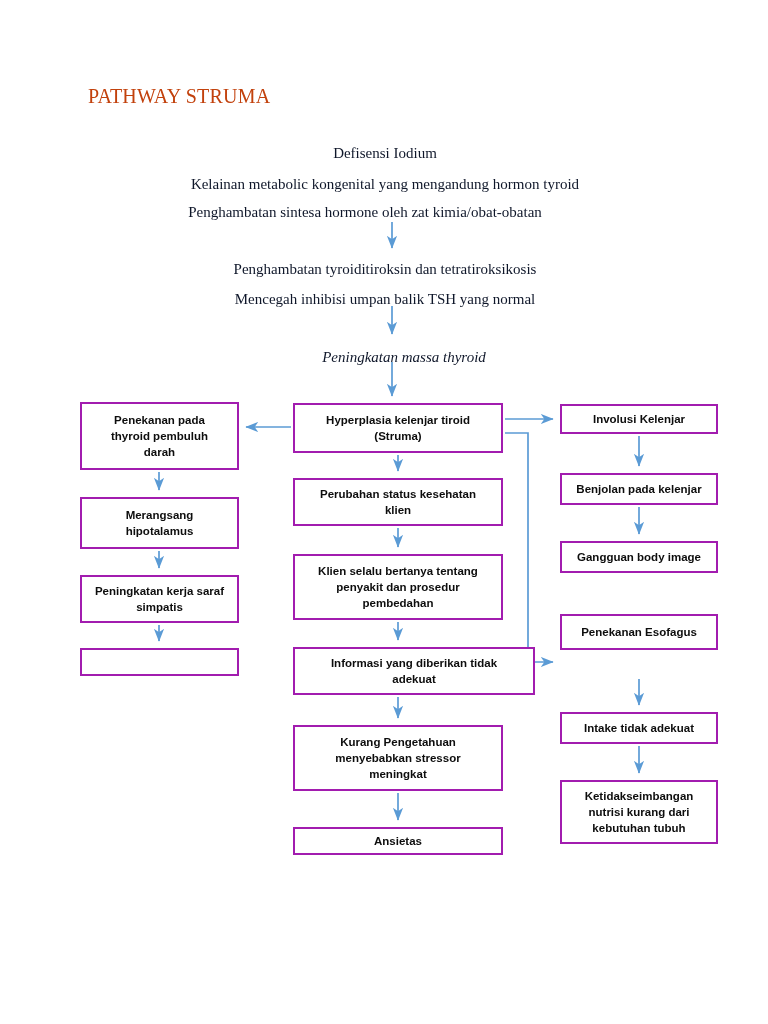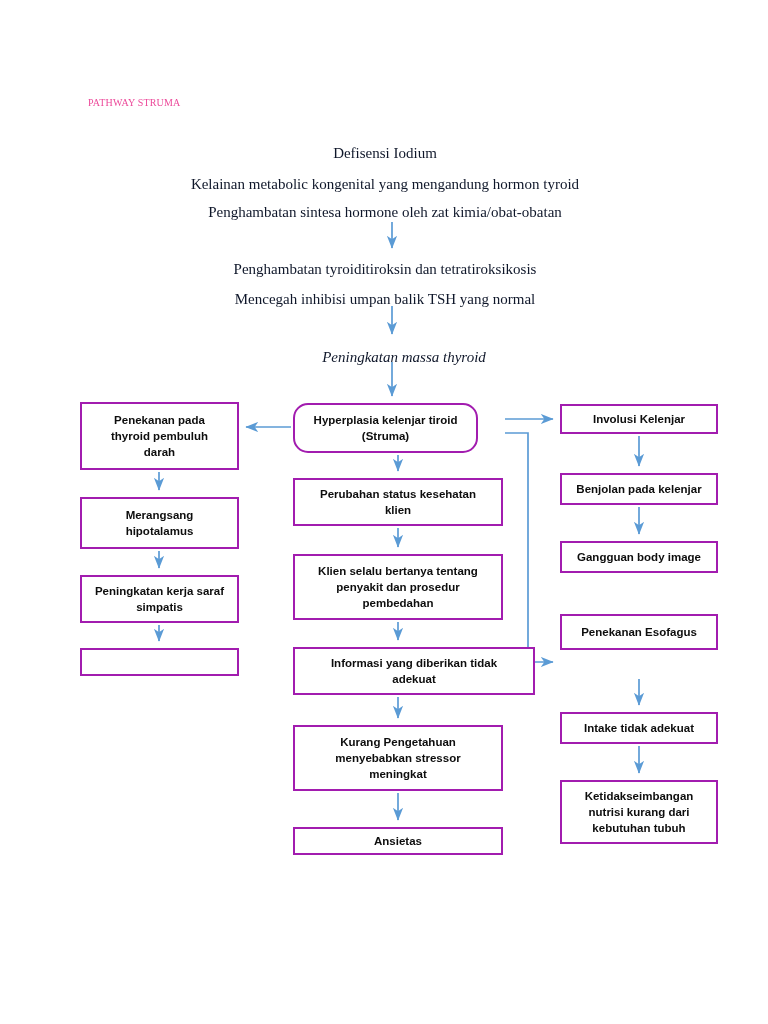--- a/index.html
+++ b/index.html
@@ -19,24 +19,24 @@
     position: absolute;
     left: 0; top: 0;
     width: 768px;
     height: 1024px;
   }
 
   
   .doc-title {
     position: absolute;
     left: 88px;
-    top: 97px;
+    top: 85px;
     font-family: "Liberation Serif", serif;
-    font-size: 10px;
-    color: #ec4899;
+    font-size: 20px;
+    color: #c2410c;
     letter-spacing: 0.2px;
     white-space: nowrap;
   }
 
   
   .flow-text {
     position: absolute;
     font-family: "Liberation Serif", serif;
     font-size: 15px;
     color: #0f172a;
@@ -104,27 +104,27 @@
         <path d="M 639 436 L 639 466" marker-end="url(#ah)"></path>
         <path d="M 639 507 L 639 534" marker-end="url(#ah)"></path>
         <path d="M 639 679 L 639 705" marker-end="url(#ah)"></path>
         <path d="M 639 746 L 639 773" marker-end="url(#ah)"></path>
       </g>
   </svg>
 
   <div id="preamble-layer">
       <div class="flow-text" style="left: 385px; top: 145px;">Defisensi Iodium</div>
       <div class="flow-text" style="left: 385px; top: 176px;">Kelainan metabolic kongenital yang mengandung hormon tyroid</div>
-      <div class="flow-text" style="left: 385px; top: 204px;">Penghambatan sintesa hormone oleh zat kimia/obat-obatan</div>
+      <div class="flow-text" style="left: 365px; top: 204px;">Penghambatan sintesa hormone oleh zat kimia/obat-obatan</div>
       <div class="flow-text" style="left: 385px; top: 261px;">Penghambatan tyroiditiroksin dan tetratiroksikosis</div>
       <div class="flow-text" style="left: 385px; top: 291px;">Mencegah inhibisi umpan balik TSH yang normal</div>
       <div class="flow-text" style="left: 404px; top: 349px; font-style: italic;">Peningkatan massa thyroid</div>
     </div>
   <div id="node-layer">
-      <div class="node" style="left: 293px; top: 403px; width: 185px; height: 50px; border-radius: 15px;">
+      <div class="node" style="left: 293px; top: 403px; width: 210px; height: 50px;">
         <span>Hyperplasia kelenjar tiroid<br>(Struma)</span>
       </div>
       <div class="node" style="left: 293px; top: 478px; width: 210px; height: 48px;">
         <span>Perubahan status kesehatan<br>klien</span>
       </div>
       <div class="node" style="left: 293px; top: 554px; width: 210px; height: 66px;">
         <span>Klien selalu bertanya tentang<br>penyakit dan prosedur<br>pembedahan</span>
       </div>
       <div class="node" style="left: 293px; top: 647px; width: 242px; height: 48px;">
         <span>Informasi yang diberikan tidak<br>adekuat</span>

